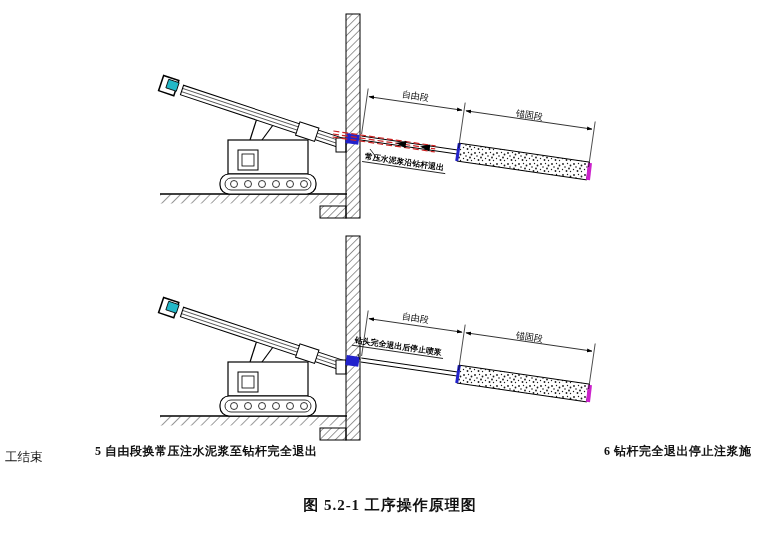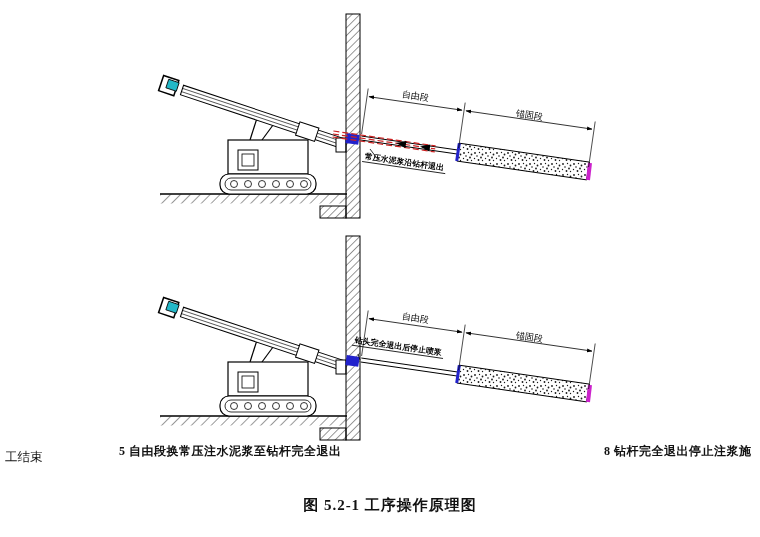--- a/index.html
+++ b/index.html
@@ -2,21 +2,21 @@
 <html><head>
 <meta charset="utf-8">
 <style>
   html,body{margin:0;padding:0;background:#ffffff;}
   #page{position:relative;width:760px;height:537px;background:#ffffff;overflow:hidden;
         font-family:"Liberation Serif", serif;color:#111;}
   .diagram{position:absolute;left:0;width:760px;height:218px;}
   #diagram-top{top:8px;}
   #diagram-bottom{top:230px;}
   .step-caption{position:absolute;font-size:12px;font-weight:bold;letter-spacing:0.5px;white-space:nowrap;}
-  #caption-step5{left:95px;top:443px;margin-left:24px;}
+  #caption-step5{left:95px;top:443px;}
   #caption-step6{left:604px;top:443px;}
   #continuation-text{position:absolute;left:5px;top:449px;font-size:12.5px;}
   #figure-caption{position:absolute;left:0;right:0;top:496px;text-align:center;
                   font-weight:bold;font-size:15px;letter-spacing:1px;padding-left:20px;}
   svg text{font-family:"Liberation Serif", serif;}
 </style>
 </head>
 <body>
 
 <div id="page">
@@ -202,17 +202,17 @@
     <g>
       <g transform="rotate(8.3 392 118)">
         <text x="354" y="118" font-size="8" font-weight="bold" fill="#000">钻头完全退出后停止喷浆</text>
         <line x1="352" y1="121" x2="444" y2="121" stroke="#000" stroke-width="0.8"></line>
       </g>
       <line x1="358" y1="124" x2="360" y2="130" stroke="#000" stroke-width="0.8"></line>
     </g>
   </svg>
 
   <div id="caption-step5" class="step-caption">5 自由段换常压注水泥浆至钻杆完全退出</div>
-  <div id="caption-step6" class="step-caption">8 钻杆完全退出停止注浆施</div>
+  <div id="caption-step6" class="step-caption">6 钻杆完全退出停止注浆施</div>
   <div id="continuation-text">工结束</div>
   <div id="figure-caption">图 5.2-1  工序操作原理图</div>
 
 </div>
 
 </body></html>

